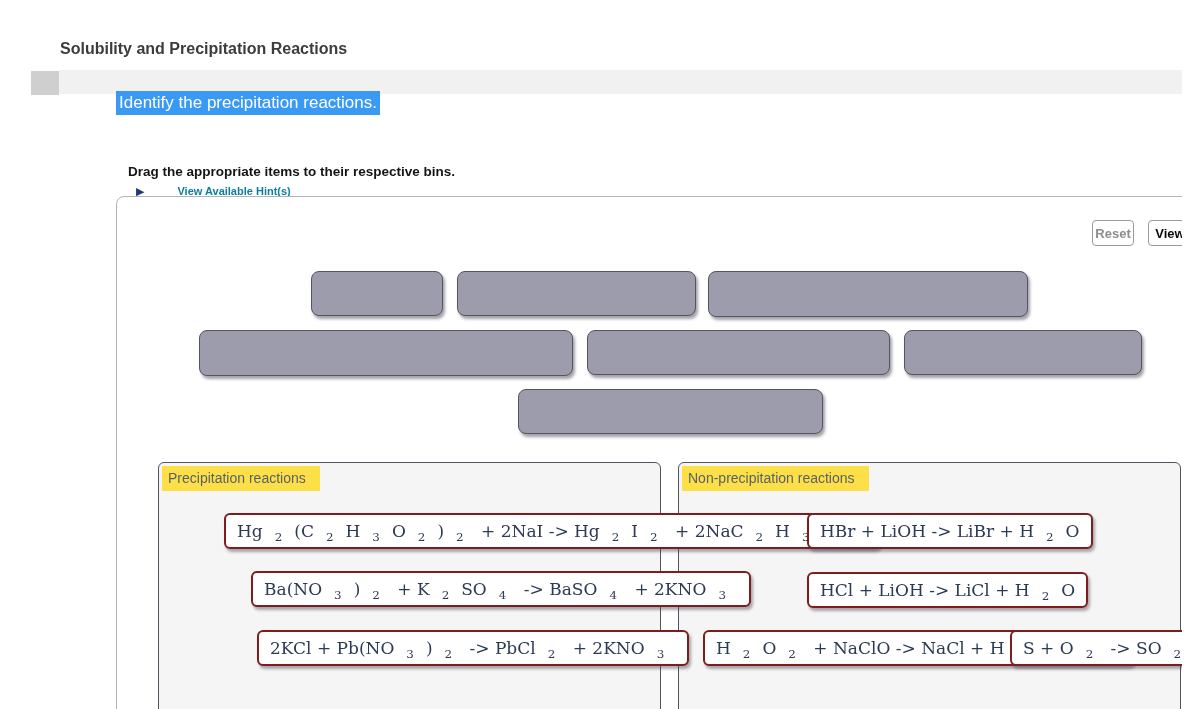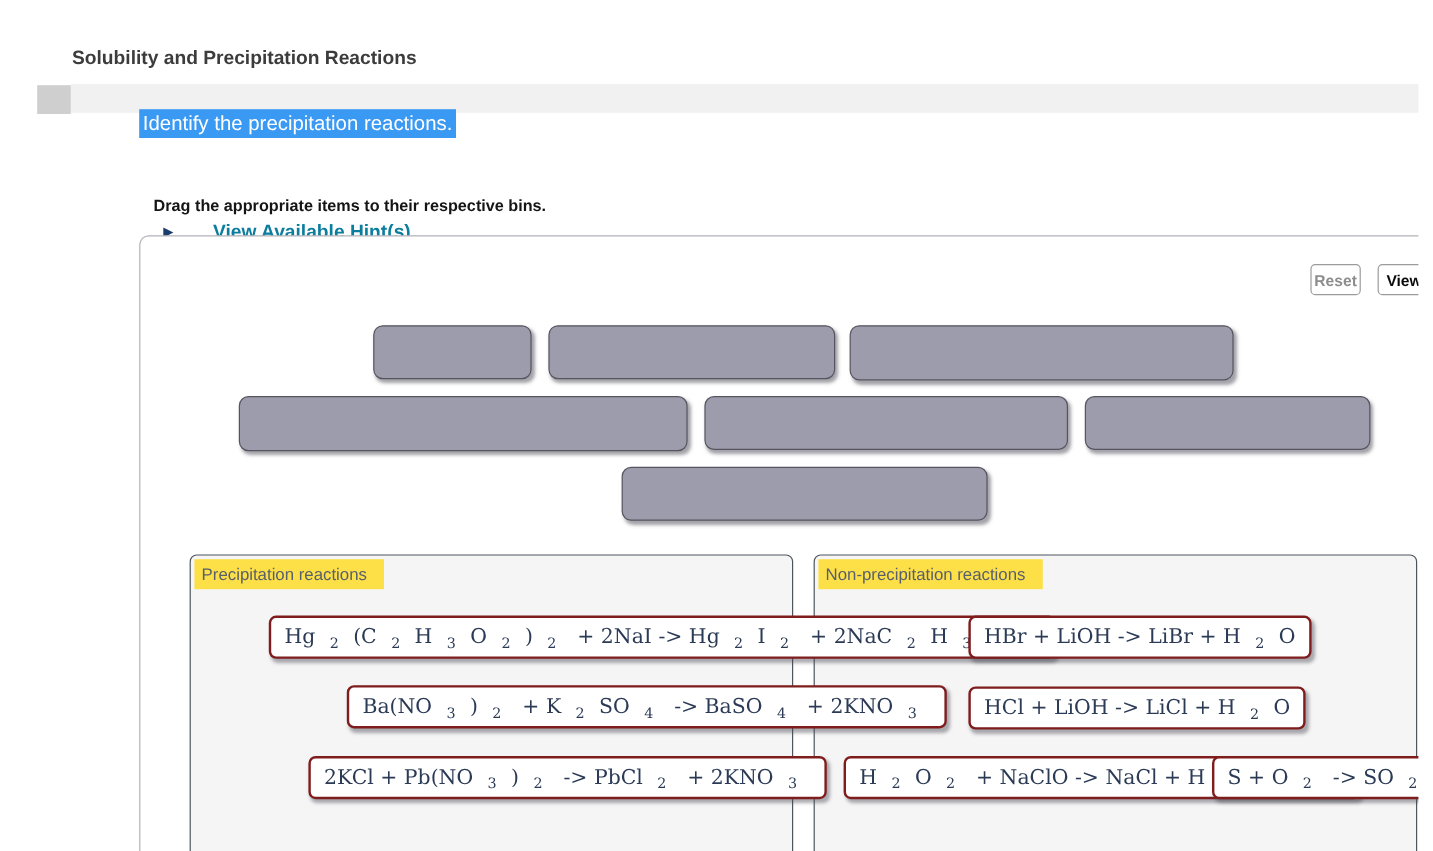--- a/index.html
+++ b/index.html
@@ -21,21 +21,21 @@
   }
   .drag-note {
     position:absolute; left:92px; top:100px;
     font-size:13.5px; font-weight:bold; color:#151515;margin-top:28px;
   }
   .hint {
     position:absolute; left:88px; top:137px;
     display:flex; align-items:center; gap:9px; cursor:pointer;
   }
   .hint .tri { color:#1b3d6e; font-size:11px; line-height:1; }
-  .hint .lbl { color:#0b7d9e; font-size:16px; font-weight:bold; }
+  .hint .lbl { color:#0b7d9e; font-size:11px; font-weight:bold; }
 
   .panel {
     position:absolute; left:92px; top:172px; right:-3px; bottom:-3px;
     background:#fff; border:1px solid #b3b3b8; border-radius:8px;
   }
 
   .btn {
     position:absolute; height:23px; background:#fff;
     border:1px solid #9b9b9b; border-radius:4px;
     display:flex; align-items:center; justify-content:center;
@@ -68,21 +68,21 @@
   }
 
   .eq {
     position:absolute; background:#fff; border:2px solid #7f1d1d;
     border-radius:6px; box-shadow:2px 3px 3px rgba(70,70,82,.45);
     font-family:"DejaVu Serif","Liberation Serif",serif;
     font-size:17px; color:#2b3a55; padding:6px 11px; white-space:nowrap; cursor:grab;
   }
   .eq sub { font-size:70%; line-height:0; }
   .c1 { left:200px; top:489px; }
-  .c2 { left:227px; top:547px;margin-left:38px; }
+  .c2 { left:227px; top:547px; }
   .c3 { left:233px; top:606px; }
   .c4 { left:783px; top:489px; }
   .c5 { left:783px; top:548px; }
   .c6 { left:679px; top:606px; }
   .c7 { left:986px; top:606px; }
 </style>
 </head>
 <body>
 
 <div class="page">

